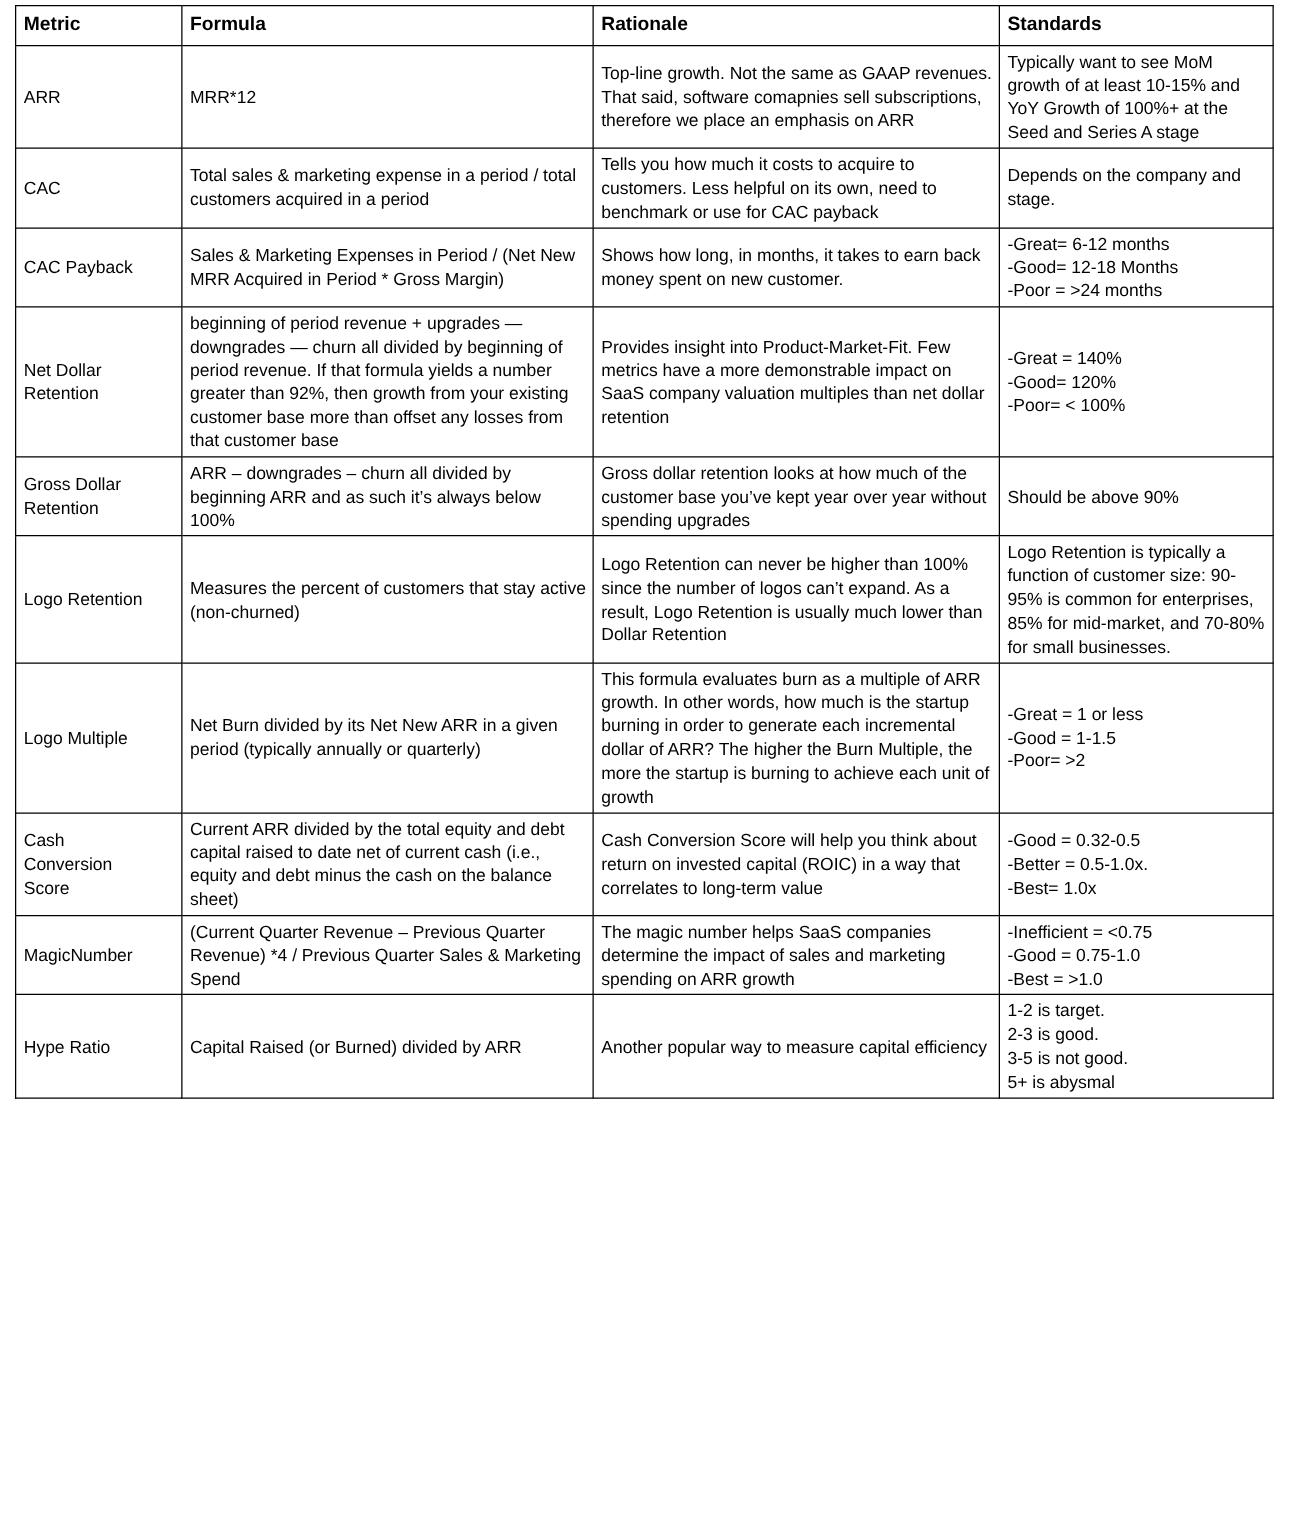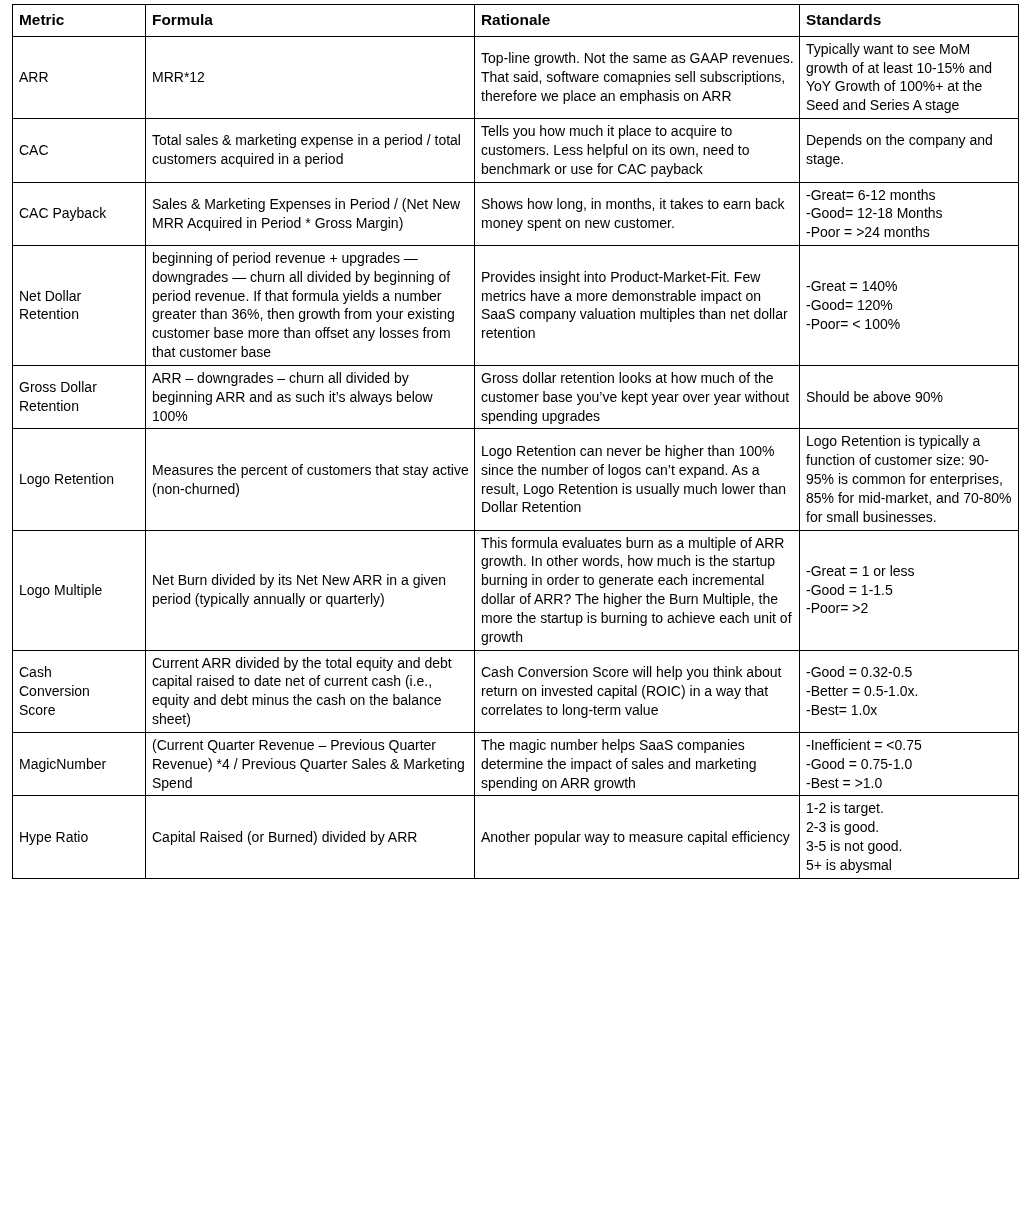--- a/index.html
+++ b/index.html
@@ -78,35 +78,35 @@
     <tbody id="table-body">
         <tr>
           <td class="cell-metric">ARR</td>
           <td class="cell-formula">MRR*12</td>
           <td class="cell-rationale">Top-line growth. Not the same as GAAP revenues. That said, software comapnies sell subscriptions, therefore we place an emphasis on ARR</td>
           <td class="cell-standards">Typically want to see MoM growth of at least 10-15% and YoY Growth of 100%+ at the Seed and Series A stage</td>
         </tr>
         <tr>
           <td class="cell-metric">CAC</td>
           <td class="cell-formula">Total sales &amp; marketing expense in a period / total customers acquired in a period</td>
-          <td class="cell-rationale">Tells you how much it place to acquire to customers. Less helpful on its own, need to benchmark or use for CAC payback</td>
+          <td class="cell-rationale">Tells you how much it costs to acquire to customers. Less helpful on its own, need to benchmark or use for CAC payback</td>
           <td class="cell-standards">Depends on the company and stage.</td>
         </tr>
         <tr>
           <td class="cell-metric">CAC Payback</td>
           <td class="cell-formula">Sales &amp; Marketing Expenses in Period / (Net New MRR Acquired in Period * Gross Margin)</td>
           <td class="cell-rationale">Shows how long, in months, it takes to earn back money spent on new customer.</td>
           <td class="cell-standards">-Great= 6-12 months
 -Good= 12-18 Months
 -Poor = &gt;24 months</td>
         </tr>
         <tr>
           <td class="cell-metric">Net Dollar
 Retention</td>
-          <td class="cell-formula">beginning of period revenue + upgrades — downgrades — churn all divided by beginning of period revenue. If that formula yields a number greater than 36%, then growth from your existing customer base more than offset any losses from that customer base</td>
+          <td class="cell-formula">beginning of period revenue + upgrades — downgrades — churn all divided by beginning of period revenue. If that formula yields a number greater than 92%, then growth from your existing customer base more than offset any losses from that customer base</td>
           <td class="cell-rationale">Provides insight into Product-Market-Fit. Few metrics have a more demonstrable impact on SaaS company valuation multiples than net dollar retention</td>
           <td class="cell-standards">-Great = 140%
 -Good= 120%
 -Poor= &lt; 100%</td>
         </tr>
         <tr>
           <td class="cell-metric">Gross Dollar
 Retention</td>
           <td class="cell-formula">ARR – downgrades – churn all divided by beginning ARR and as such it’s always below 100%</td>
           <td class="cell-rationale">Gross dollar retention looks at how much of the customer base you’ve kept year over year without spending upgrades</td>

